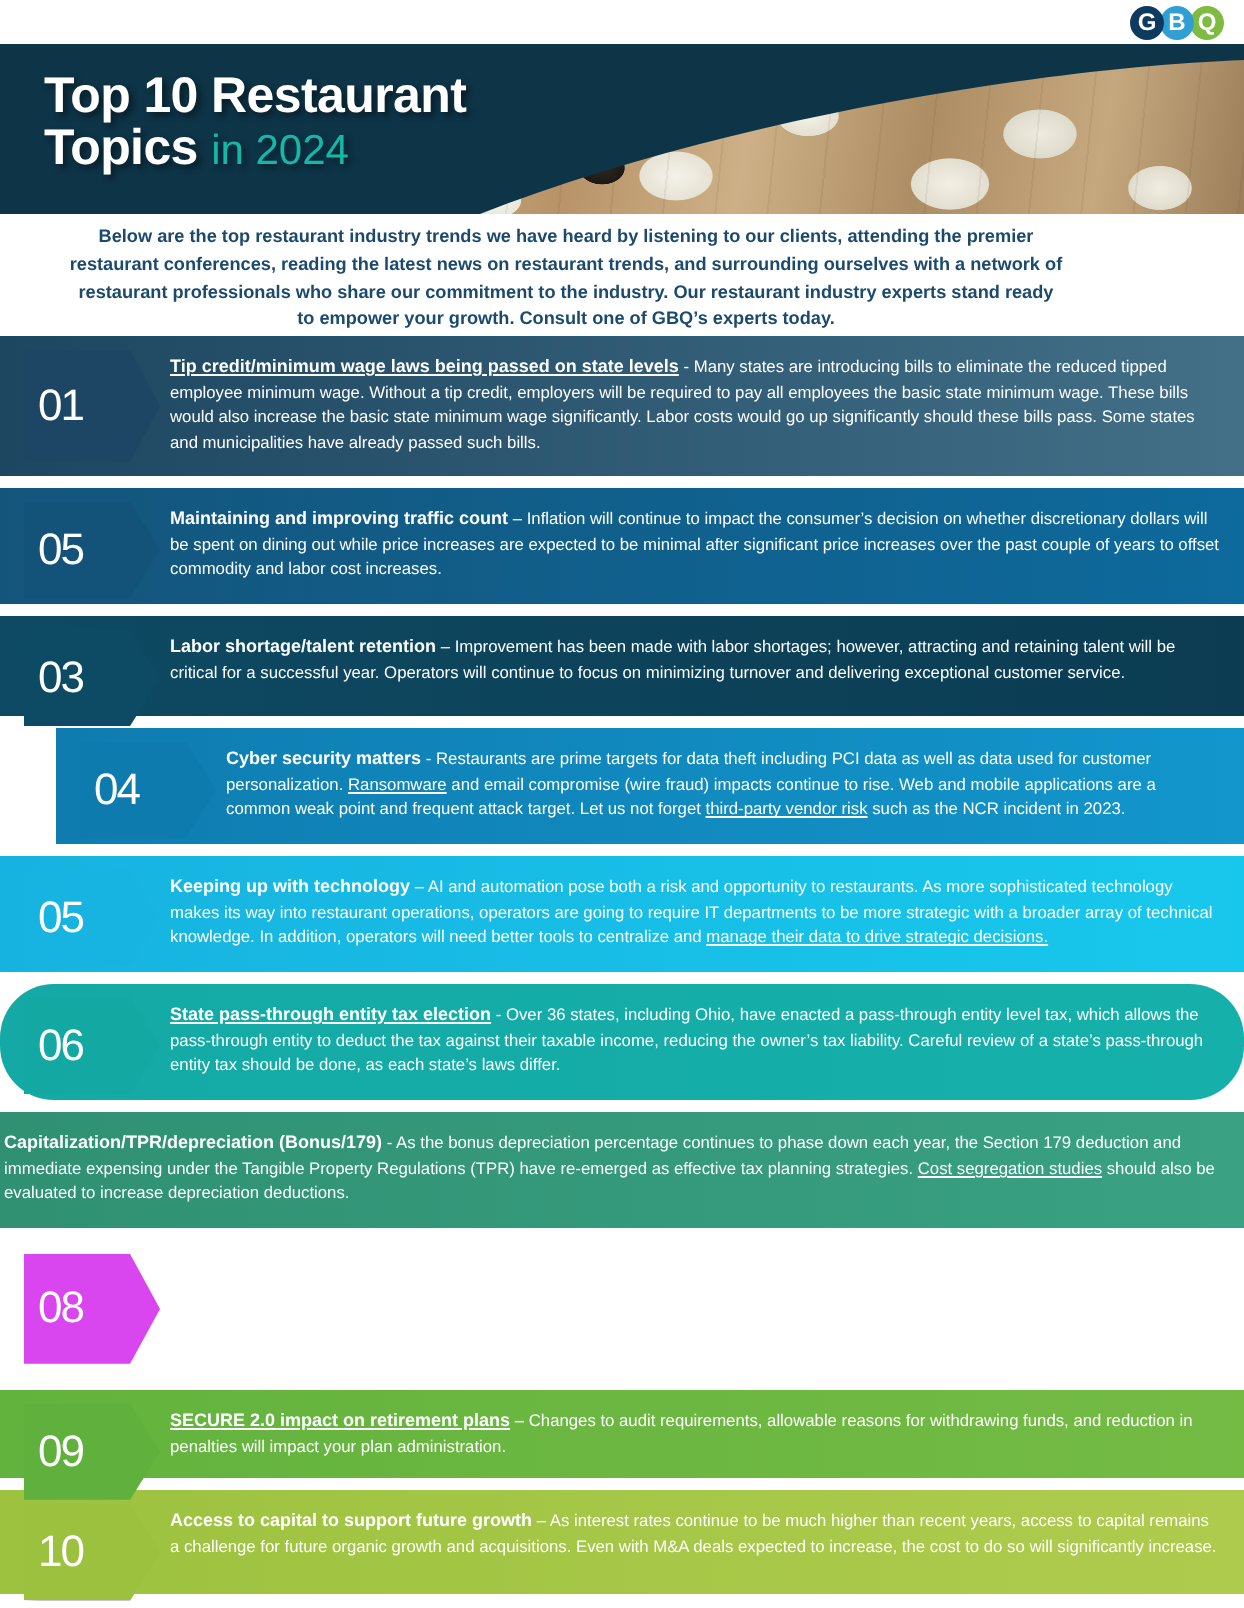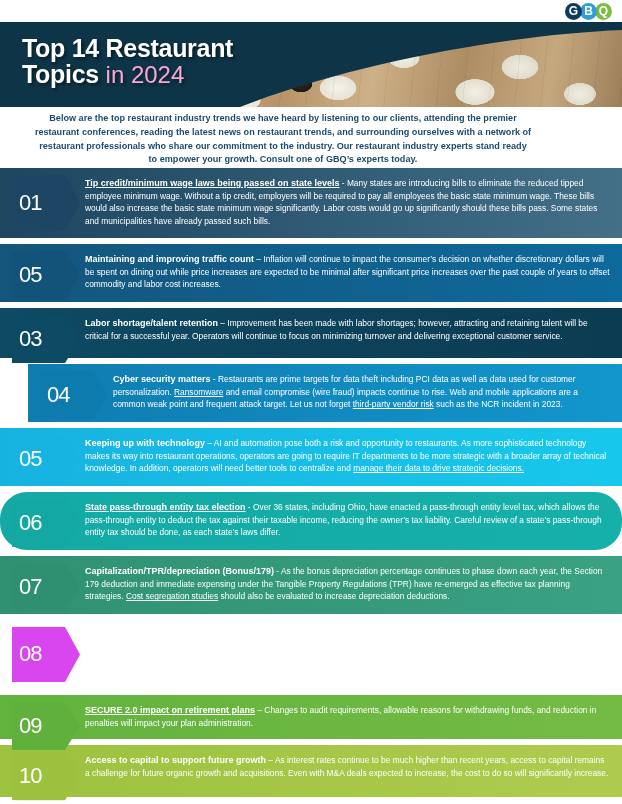--- a/index.html
+++ b/index.html
@@ -114,23 +114,23 @@
     letter-spacing: -0.3px;
   }
   .hero-title .l2 {
     display: block;
     font-size: 25px;
     font-weight: bold;
     letter-spacing: -0.3px;
     color: #ffffff;
   }
   .hero-title .yr {
-    color: #f9a8d4;
+    color: #14b8a6;
     font-weight: normal;
-    font-size: 24px;
+    font-size: 21px;
     letter-spacing: 0px;
   }
 
   
   .intro {
     position: absolute;
     top: 112px;
     left: 0;
     width: 566px;
     padding: 0 34px;
@@ -220,21 +220,21 @@
       <span class="logo-circle logo-g">G</span>
       <span class="logo-circle logo-b">B</span>
       <span class="logo-circle logo-q">Q</span>
     </div>
   </div>
 
   <div class="hero">
     <div class="hero-photo"></div>
     <div class="hero-panel"></div>
     <div class="hero-title">
-      <span class="l1">Top 14 Restaurant</span>
+      <span class="l1">Top 10 Restaurant</span>
       <span class="l2"><span>Topics</span> <span class="yr">in 2024</span></span>
     </div>
   </div>
 
   <div class="intro">Below are the top restaurant industry trends we have heard by listening to our clients, attending the premier restaurant conferences, reading the latest news on restaurant trends, and surrounding ourselves with a network of restaurant professionals who share our commitment to the industry. Our restaurant industry experts stand ready to empower your growth. Consult one of GBQ’s experts today.</div>
 
   <div class="rows">
       <div class="row row-h1" style="background: linear-gradient(90deg, rgb(29, 70, 97) 0%, rgb(67, 111, 135) 100%);">
         <div class="badge-wrap">
           <div class="badge" style="background: rgb(28, 70, 99);">
@@ -277,25 +277,20 @@
       </div>
       <div class="row row-h6" style="background: linear-gradient(90deg, rgb(20, 169, 164) 0%, rgb(22, 176, 171) 100%); border-radius: 27px;">
         <div class="badge-wrap">
           <div class="badge" style="background: rgb(20, 168, 163);">
             <span class="badge-num">06</span>
           </div>
         </div>
         <div class="body"><span class="hl ul">State pass-through entity tax election</span><span> - </span><span>Over 36 states, including Ohio, have enacted a pass-through entity level tax, which allows the pass-through entity to deduct the tax against their taxable income, reducing the owner’s tax liability. Careful review of a state’s pass-through entity tax should be done, as each state’s laws differ.</span></div>
       </div>
       <div class="row row-h7" style="background: linear-gradient(90deg, rgb(47, 145, 114) 0%, rgb(58, 161, 131) 100%);">
-        <div class="badge-wrap">
-          <div class="badge" style="background: rgb(46, 143, 113);">
-            <span class="badge-num">07</span>
-          </div>
-        </div>
         <div class="body"><span class="hl">Capitalization/TPR/depreciation (Bonus/179)</span><span> - </span><span>As the bonus depreciation percentage continues to phase down each year, the Section 179 deduction and immediate expensing under the Tangible Property Regulations (TPR) have re-emerged as effective tax planning strategies. </span><span class="lnk">Cost segregation studies</span><span> should also be evaluated to increase depreciation deductions.</span></div>
       </div>
       <div class="row row-h8">
         <div class="badge-wrap">
           <div class="badge" style="background: #d946ef;">
             <span class="badge-num">08</span>
           </div>
         </div>
         <div class="body"><span class="hl ul">Succession/exit planning and execution</span><span> - </span><span>Planning and executing a successful sale (or purchase) of a business requires proper analysis of organizational structures, tax exposures, transaction costs, tax modeling/mitigation, and much more. The lifetime estate tax exemption is set to expire at the end of 2025. Significant wealth (including business interests) requires careful tax planning for transitioning to the next generation.</span></div>
       </div>

